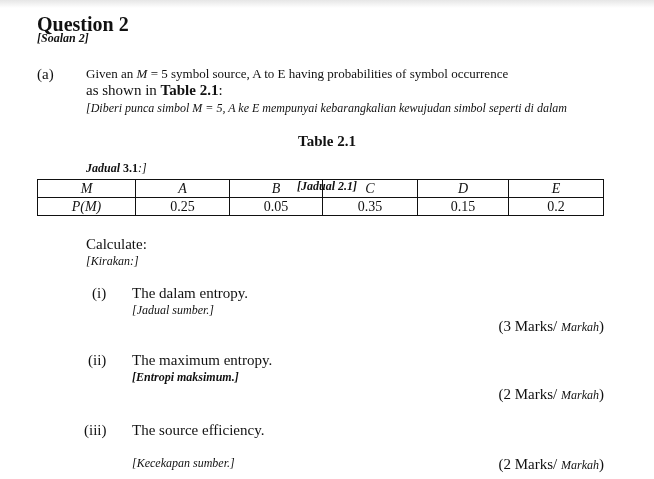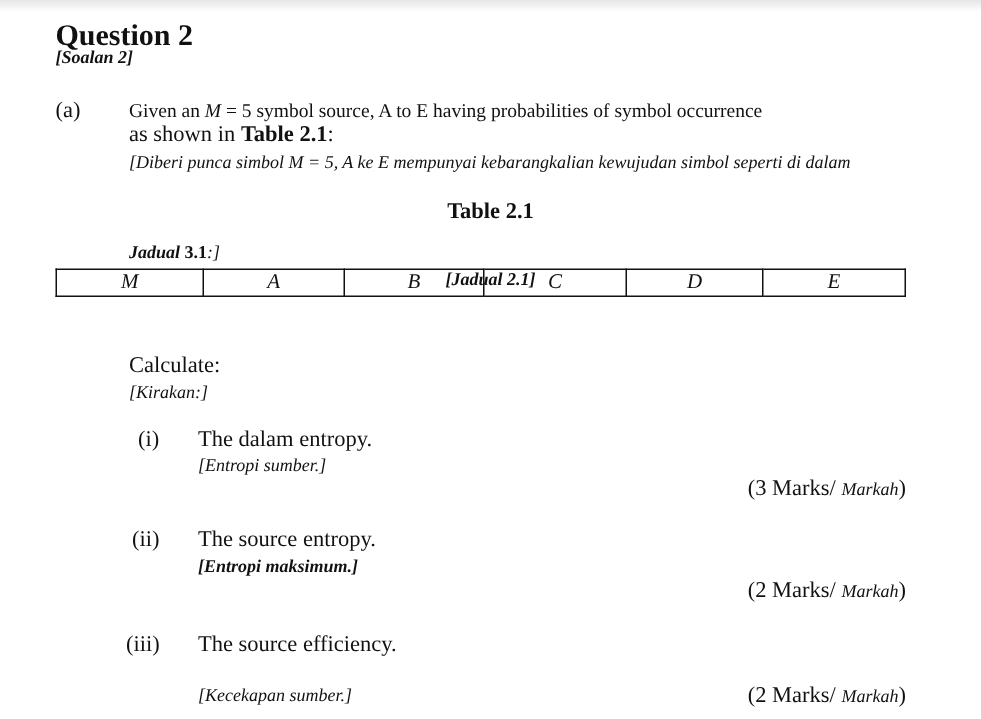--- a/index.html
+++ b/index.html
@@ -67,32 +67,40 @@
   </colgroup>
   <tbody>
       <tr class="hdr">
     <td>M</td>
     <td>A</td>
     <td>B</td>
     <td>C</td>
     <td>D</td>
     <td>E</td>
   </tr>
+  <tr>
+    <td style="font-style:italic">P(M)</td>
+    <td>0.25</td>
+    <td>0.05</td>
+    <td>0.35</td>
+    <td>0.15</td>
+    <td>0.2</td>
+  </tr>
 </tbody>
   </table>
 
 <div class="abs calc">Calculate:</div>
 <div class="abs calc-ml">[Kirakan:]</div>
 
 <div class="abs sub-num" style="left:92px; top:285px;">(i)</div>
 <div class="abs sub-text" style="top:285px;">The dalam entropy.</div>
-<div class="abs sub-ml" style="top:303px;">[Entropi sumber.]</div>
+<div class="abs sub-ml" style="top:303px;">[Jadual sumber.]</div>
 <div class="abs marks" style="top:318px;"><span>(3 Marks/ </span><i>Markah</i><span>)</span></div>
 
 <div class="abs sub-num" style="left:88px; top:352px;">(ii)</div>
-<div class="abs sub-text" style="top:352px;">The source entropy.</div>
+<div class="abs sub-text" style="top:352px;">The maximum entropy.</div>
 <div class="abs sub-ml" style="top:370px;font-weight:bold;">[Entropi maksimum.]</div>
 <div class="abs marks" style="top:386px;"><span>(2 Marks/ </span><i>Markah</i><span>)</span></div>
 
 <div class="abs sub-num" style="left:84px; top:422px;">(iii)</div>
 <div class="abs sub-text" style="top:422px;">The source efficiency.</div>
 <div class="abs sub-ml" style="top:440px;margin-top:16px;">[Kecekapan sumber.]</div>
 <div class="abs marks" style="top:456px;"><span>(2 Marks/ </span><i>Markah</i><span>)</span></div>
 
 </body></html>

